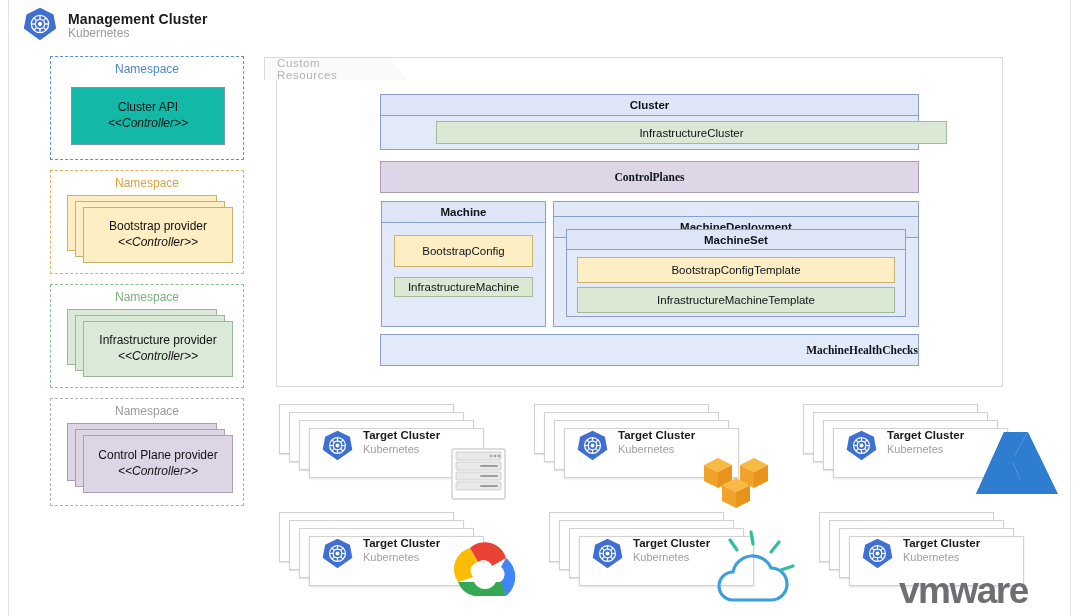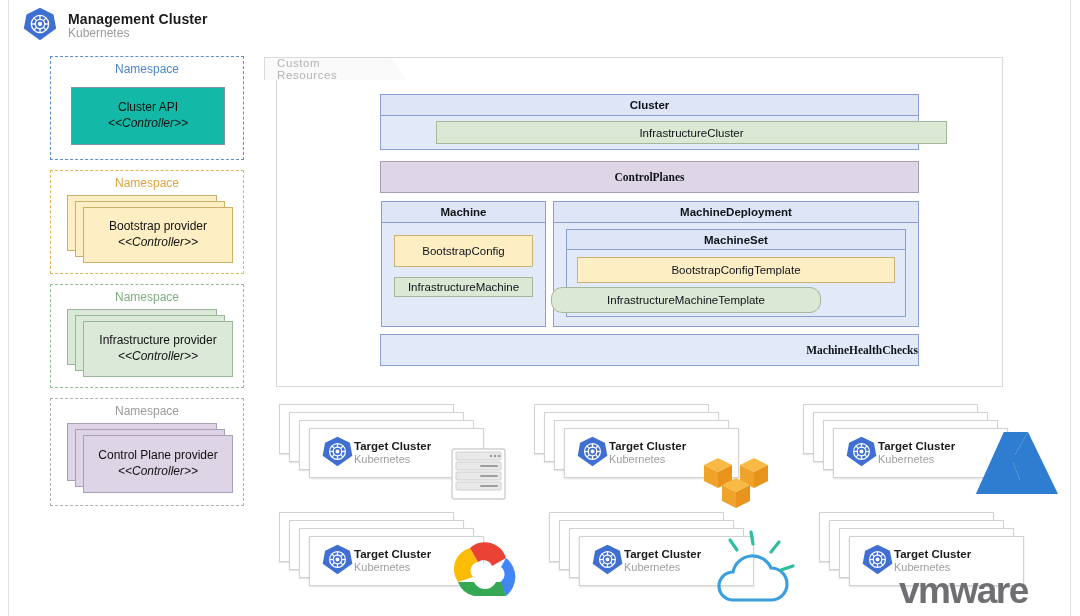--- a/index.html
+++ b/index.html
@@ -46,21 +46,21 @@
     align-items:center;justify-content:center;font-weight:bold;font-size:11.5px;color:#10131a;}
   .lbl{font-size:11.5px;color:#10131a;}
   .lbl-b{font-size:11.5px;color:#10131a;font-weight:bold;font-family:Liberation Serif, serif;}
 
   
   .tc{position:absolute;}
   .tc-layer{position:absolute;box-sizing:border-box;background:#ffffff;
     border:1px solid #d2d2d2;box-shadow:0 1px 1px rgba(0,0,0,.10);}
   .tc-front{position:absolute;box-sizing:border-box;background:#ffffff;
     border:1px solid #d2d2d2;box-shadow:0 1px 2px rgba(0,0,0,.13);
-    display:flex;align-items:center;padding-left:11px;}
+    display:flex;gap:9px;padding-left:11px;}
   .tc-txt{display:flex;flex-direction:column;line-height:1.2;}
   .tc-title{font-size:11.5px;font-weight:bold;color:#1b1b1b;}
   .tc-sub{font-size:11px;color:#9e9e9e;}
   .prov-icon{position:absolute;}
   .vmware-wm{position:absolute;font-family:"Liberation Sans",sans-serif;
     font-weight:bold;font-size:37px;color:#6e6e73;letter-spacing:-1.5px;line-height:1;}
 </style>
 </head>
 <body>
 
@@ -153,32 +153,32 @@
     <span>Machine</span>
   </div>
   <div class="box" style="left:394px;top:235px;width:139px;height:32px;background:#fdeec4;border-color:#ccb272;">
     <span class="lbl">BootstrapConfig</span>
   </div>
   <div class="box" style="left:394px;top:277px;width:139px;height:20px;background:#dbe8d4;border-color:#a3b99a;">
     <span class="lbl">InfrastructureMachine</span>
   </div>
 
   <div class="box" style="left:553px;top:201px;width:366px;height:126px;background:#e2e9f8;border-color:#8a9fce;"></div>
-  <div class="box-hdr" style="left:553px;top:201px;width:366px;height:22px;background:#dde5f6;border-color:#8a9fce;">
+  <div class="box-hdr" style="left:553px;top:216px;width:366px;height:22px;background:#dde5f6;border-color:#8a9fce;">
     <span>MachineDeployment</span>
   </div>
 
   <div class="box" style="left:566px;top:229px;width:340px;height:88px;background:#e2e9f8;border-color:#8a9fce;"></div>
   <div class="box-hdr" style="left:566px;top:229px;width:340px;height:21px;background:#dde5f6;border-color:#8a9fce;">
     <span>MachineSet</span>
   </div>
   <div class="box" style="left:577px;top:257px;width:318px;height:26px;background:#fdeec4;border-color:#ccb272;">
     <span class="lbl">BootstrapConfigTemplate</span>
   </div>
-  <div class="box" style="left:551px;top:287px;width:270px;height:26px;background:#dbe8d4;border-color:#a3b99a;border-radius:11px;">
+  <div class="box" style="left:577px;top:287px;width:318px;height:26px;background:#dbe8d4;border-color:#a3b99a;">
     <span class="lbl">InfrastructureMachineTemplate</span>
   </div>
 
   <div class="box" style="left:380px;top:334px;width:539px;height:32px;background:#e2e9f8;border-color:#8a9fce;justify-content:flex-end;">
     <span class="lbl-b">MachineHealthChecks</span>
   </div>
 
   <div class="tc" style="left:279px;top:404px;">
     <div class="tc-layer" style="left:0px;top:0px;width:175px;height:50px;"></div>
     <div class="tc-layer" style="left:10px;top:8px;width:175px;height:50px;"></div>

